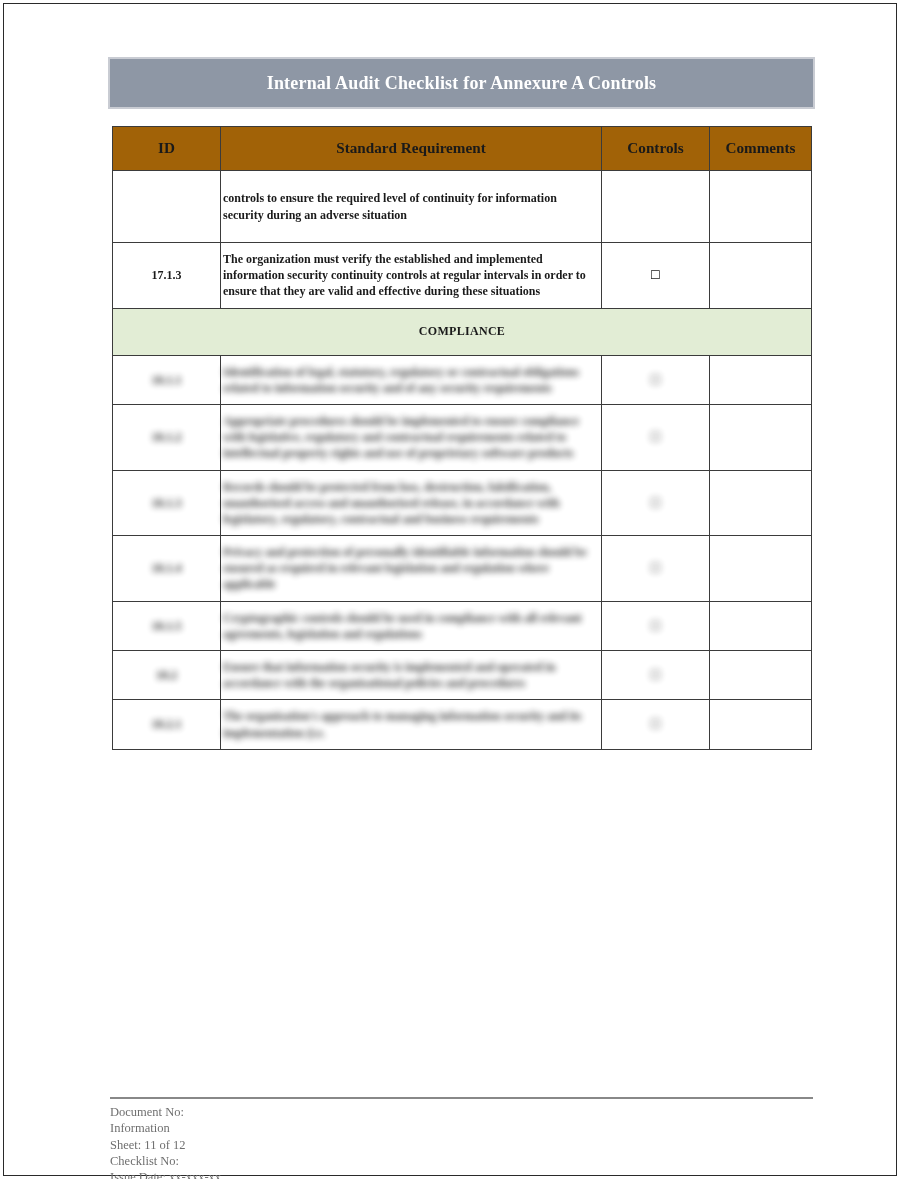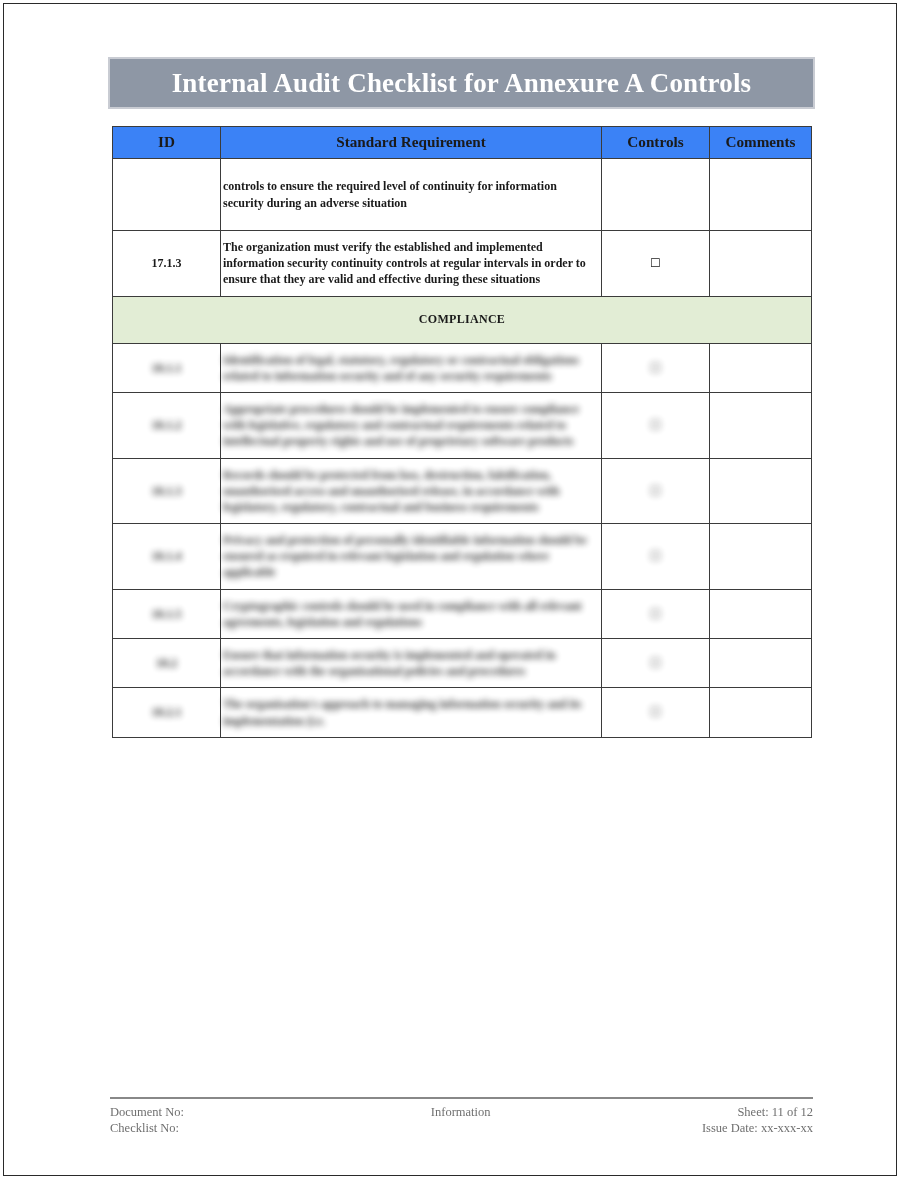--- a/index.html
+++ b/index.html
@@ -36,21 +36,21 @@
     height: 52px;
     background: #8e97a5;
     border: 2px solid #c9ccd3;
     display: flex;
     align-items: center;
     justify-content: center;
   }
   #title-banner .title-text {
     color: #ffffff;
     font-weight: bold;
-    font-size: 27px;
+    font-size: 18px;
     letter-spacing: 0.2px;
     text-align: center;
     line-height: 1;
   }
 
   
   #checklist-table {
     position: absolute;
     left: 108px;
     top: 122px;
@@ -61,25 +61,25 @@
   #checklist-table td, #checklist-table th {
     border: 1px solid #3b3b3b;
     vertical-align: middle;
     padding: 8px 2px;
     font-size: 12px;
     line-height: 1.35;
     color: #1a1a1a;
     font-weight: bold;
   }
   #checklist-table thead th {
-    background: #3b82f6;
+    background: #a16207;
     font-weight: bold;
     text-align: center;
     font-size: 15.2px;
-    height: 32px;
+    height: 44px;
     padding: 4px 6px;
   }
   .col-id      { width: 108px; }
   .col-req     { width: 381px; }
   .col-comp    { width: 108px; }
   .col-comment { width: 102px; }
 
   td.cell-id {
     text-align: center;
     vertical-align: middle;
@@ -137,20 +137,21 @@
     border-top: 2px solid #888888;
     padding-top: 5px;
     font-size: 12.5px;
     color: #6f6f6f;
     line-height: 1.3;
   }
   #footer .foot-line {
     display: flex;
     justify-content: space-between;
     align-items: baseline;
+    flex-direction: column;
   }
   #footer .f-left  { flex: 0 0 auto; text-align: left; }
   #footer .f-mid   { flex: 1 1 auto; text-align: center; }
   #footer .f-right { flex: 0 0 auto; text-align: right; }
 </style>
 </head>
 <body>
 
 <div id="page">
 

